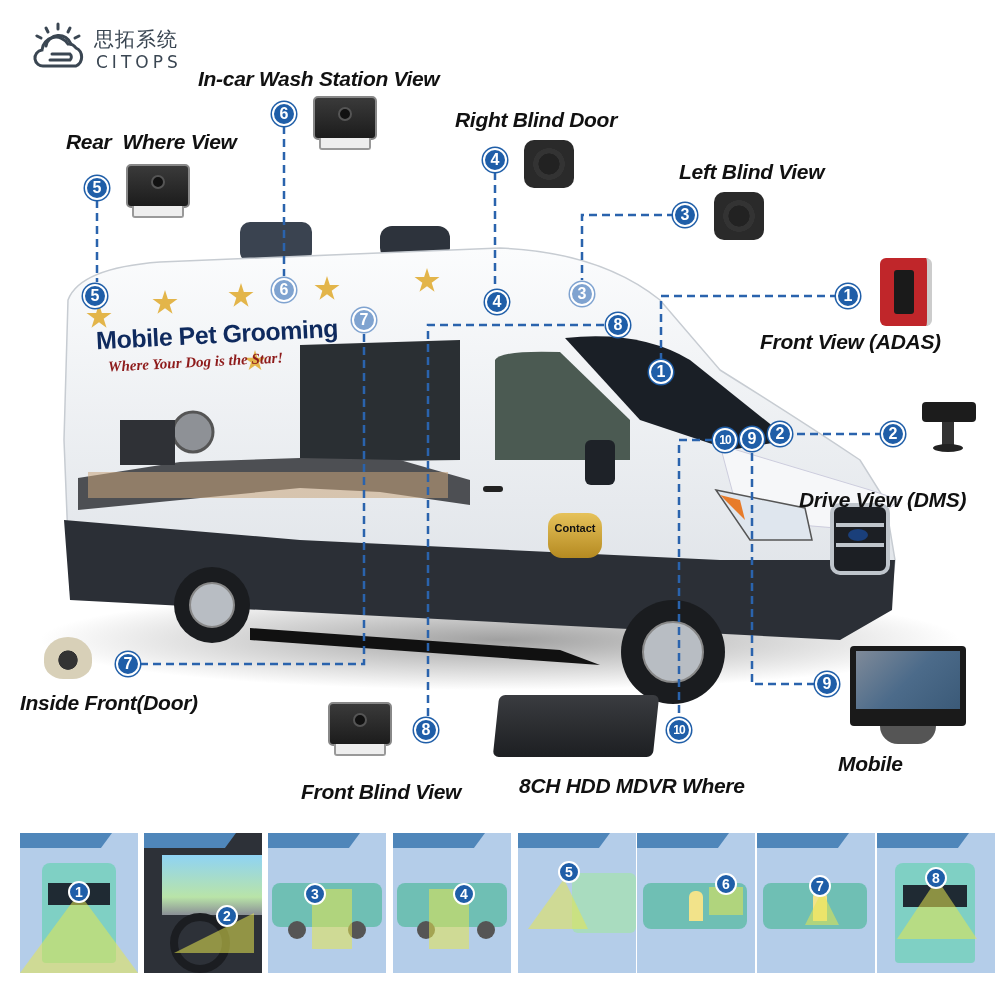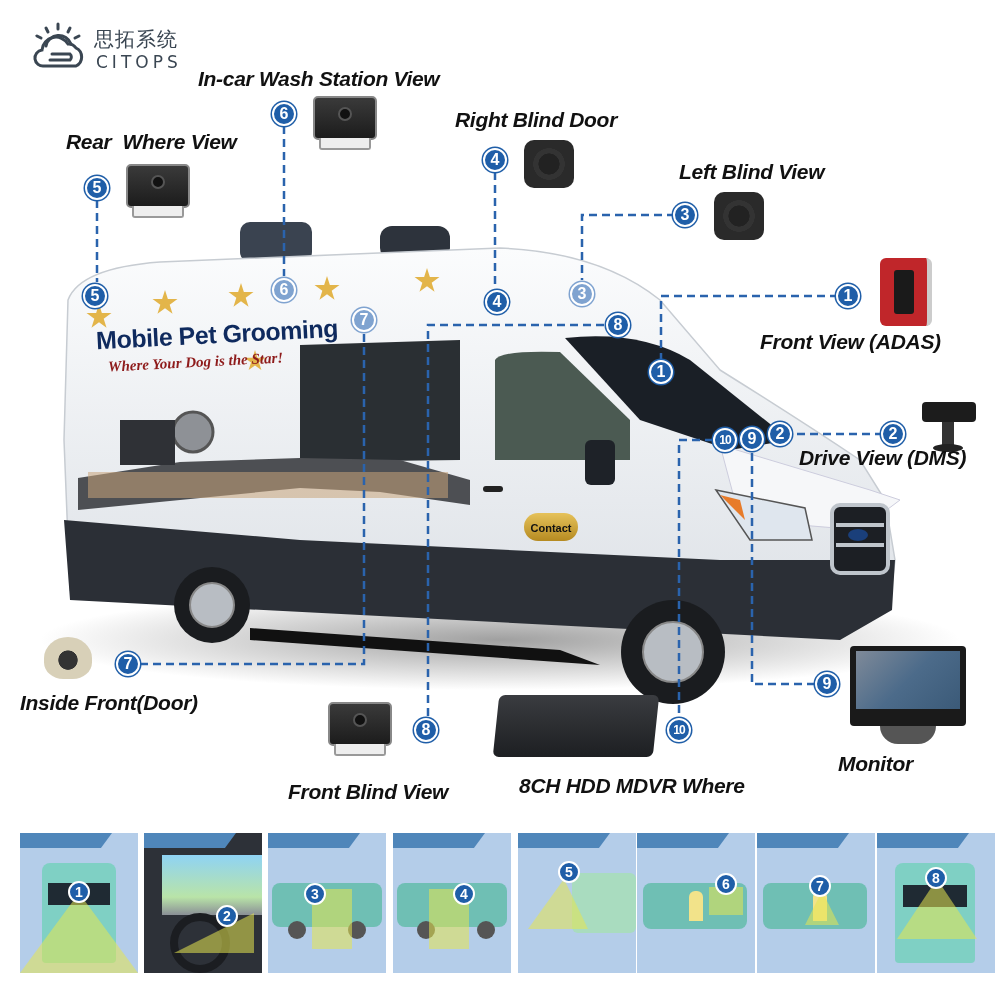--- a/index.html
+++ b/index.html
@@ -19,21 +19,21 @@
   .cam-box .bracket { position: absolute; left: 4px; right: 4px; bottom: -12px; height: 12px; border: 2px solid #999; border-top: none; border-radius: 0 0 3px 3px; background: #eee; }
   .dome { position: absolute; border-radius: 50% 50% 40% 40%; background: radial-gradient(circle at 50% 50%, #222 0 30%, #333 31% 45%, #2a2a2a 46% 100%); }
   .thumb { position: absolute; top: 833px; width: 118px; height: 140px; background: #b4cde9; overflow: hidden; }
   .thumb .tab { position: absolute; left: 0; top: 0; width: 92px; height: 15px; background: #4f86ba; clip-path: polygon(0 0, 100% 0, 88% 100%, 0 100%); }
   .thumb .tbadge { position: absolute; width: 22px; height: 22px; border-radius: 50%; background: #1f5ea8; border: 2px solid #fff; color: #fff; font-weight: bold; font-size: 14px; line-height: 18px; text-align: center; font-family: "Liberation Sans", sans-serif; }
   .truck-front { position: absolute; background: #7fd0c4; border-radius: 8px 8px 4px 4px; }
   .beam { position: absolute; background: rgba(230, 230, 80, 0.55); }
   .sign-title { position: absolute; left: 96px; top: 320px; font-family: "Liberation Sans", sans-serif; font-weight: bold; font-size: 25px; color: #0f2a5e; transform: rotate(-3deg); letter-spacing: -0.5px; }
   .sign-sub { position: absolute; left: 108px; top: 354px; font-family: "Liberation Serif", serif; font-weight: bold; font-style: italic; font-size: 15px; color: #8e1b1b; transform: rotate(-3deg); }
   .star { position: absolute; width: 26px; height: 26px; background: #e3b54a; clip-path: polygon(50% 0%, 61% 35%, 98% 35%, 68% 57%, 79% 91%, 50% 70%, 21% 91%, 32% 57%, 2% 35%, 39% 35%); }
-  .contact { position: absolute; left: 524px; top: 513px; width: 54px; height: 28px; background: linear-gradient(#e6c25a, #b58a21); border-radius: 14px; font-family: "Liberation Sans", sans-serif; font-weight: bold; font-size: 11px; color: #111; text-align: center; line-height: 30px; }
+  .contact { position: absolute; left: 548px; top: 513px; width: 54px; height: 45px; background: linear-gradient(#e6c25a, #b58a21); border-radius: 14px; font-family: "Liberation Sans", sans-serif; font-weight: bold; font-size: 11px; color: #111; text-align: center; line-height: 30px; }
 </style>
 </head>
 <body>
 
 <div class="logo">
   <svg class="abs" style="left:0;top:0" width="62" height="52" viewBox="0 0 62 52">
     <g stroke="#3a4652" stroke-width="3" stroke-linecap="round" fill="none">
       <line x1="30" y1="2" x2="30" y2="7"></line>
       <line x1="18" y1="6" x2="20" y2="10"></line>
       <line x1="42" y1="6" x2="40" y2="10"></line>
@@ -185,25 +185,25 @@
 <div class="abs" style="left:850px;top:646px;width:116px;height:80px;background:#1a1a1a;border-radius:4px;padding:5px">
   <div class="abs" style="left:6px;top:5px;width:104px;height:58px;background:linear-gradient(135deg,#7f8a99,#4c6b8a 50%,#3b5a78);"></div>
 </div>
 <div class="abs" style="left:880px;top:726px;width:56px;height:18px;background:#555;border-radius:0 0 20px 20px"></div>
 
 <span class="label" style="left:198px;top:67px">In-car Wash Station View</span>
 <span class="label" style="left:455px;top:108px">Right Blind Door</span>
 <span class="label" style="left:66px;top:130px;white-space:pre">Rear  Where View</span>
 <span class="label" style="left:679px;top:160px">Left Blind View</span>
 <span class="label" style="left:760px;top:330px">Front View (ADAS)</span>
-<span class="label" style="left:799px;top:446px">Drive View (DMS)</span>
+<span class="label" style="left:799px;top:488px">Drive View (DMS)</span>
 <span class="label" style="left:20px;top:691px">Inside Front(Door)</span>
-<span class="label" style="left:288px;top:780px">Front Blind View</span>
+<span class="label" style="left:301px;top:780px">Front Blind View</span>
 <span class="label" style="left:519px;top:774px">8CH HDD MDVR Where</span>
-<span class="label" style="left:838px;top:752px">Monitor</span>
+<span class="label" style="left:838px;top:752px">Mobile</span>
 
 <div>
 
   <div class="thumb" style="left:20px">
     <div class="tab"></div>
     <div class="truck-front" style="left:22px;top:30px;width:74px;height:100px"></div>
     <div class="abs" style="left:28px;top:50px;width:62px;height:22px;background:#1f2a33"></div>
     <div class="beam" style="left:0;top:60px;width:118px;height:80px;clip-path:polygon(50% 0,100% 100%,0 100%)"></div>
     <div class="tbadge" style="left:48px;top:48px">1</div>
   </div>

